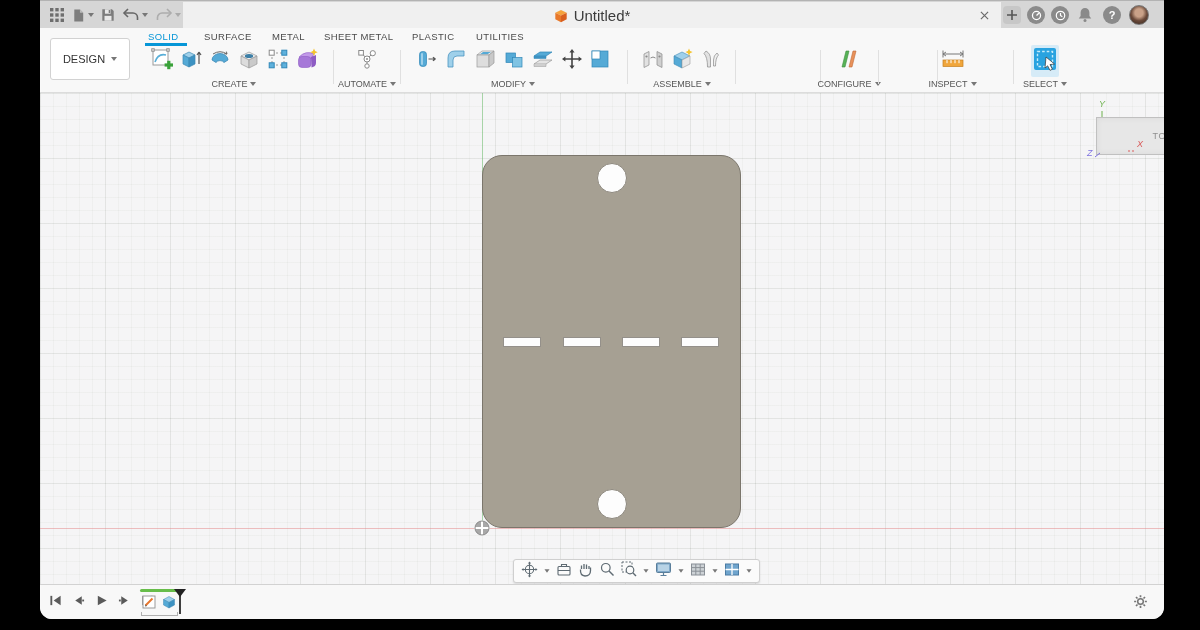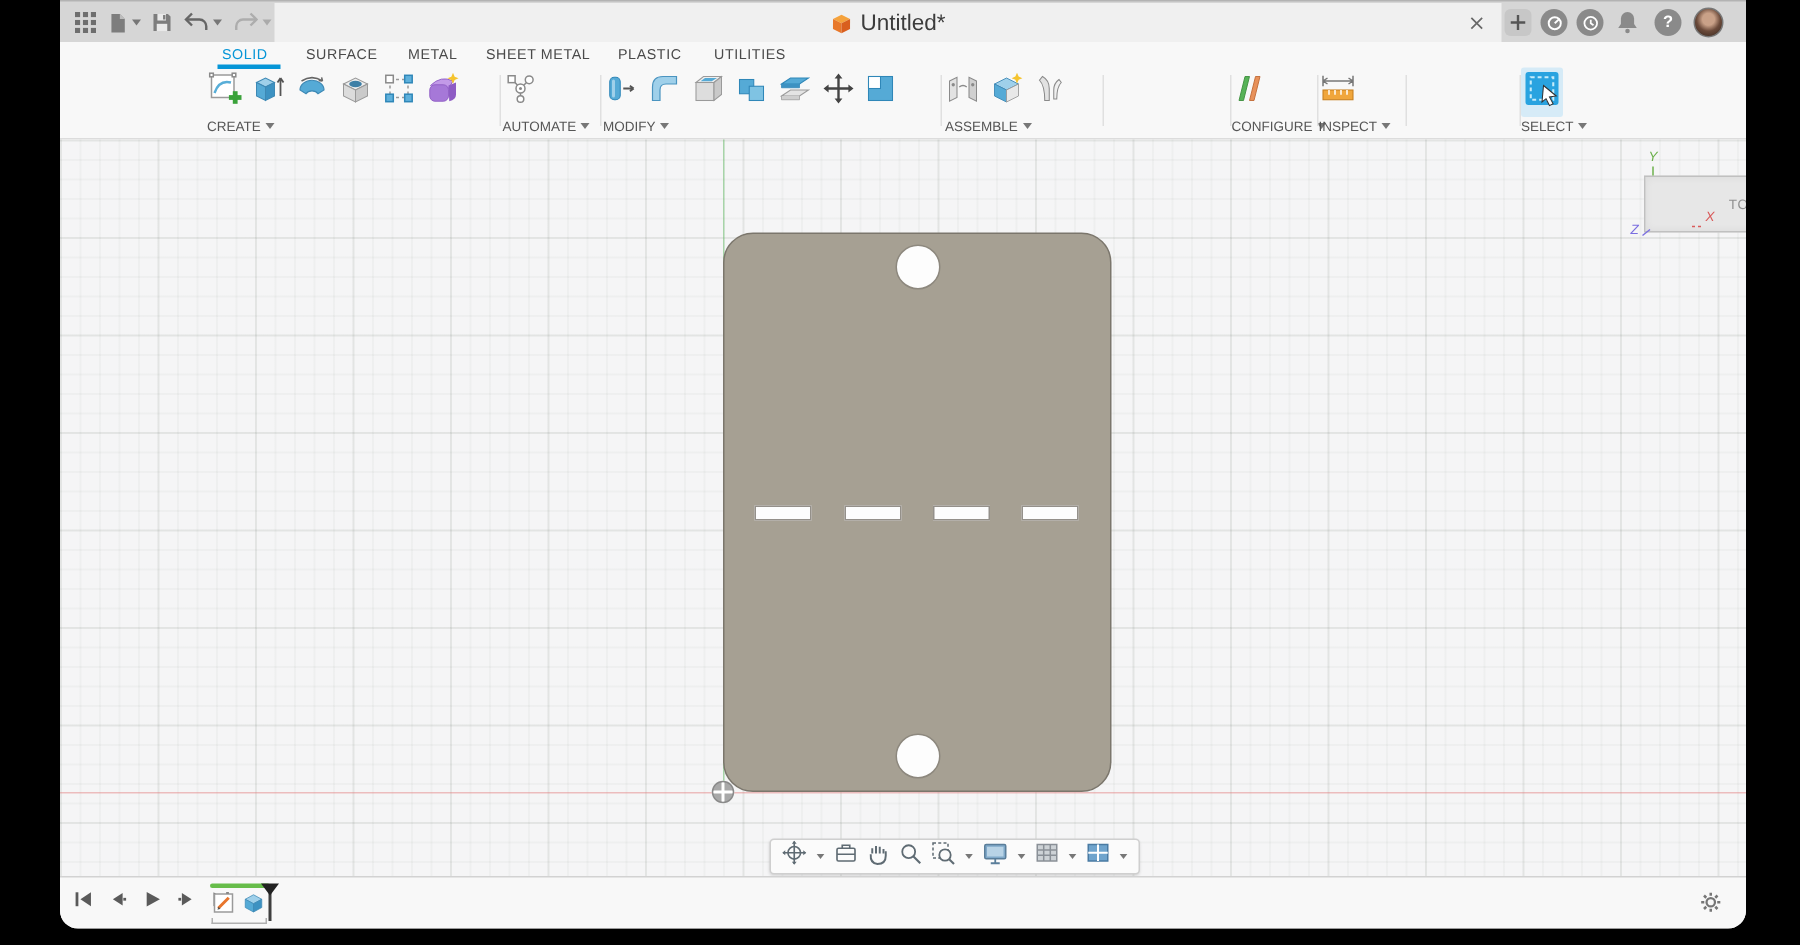--- a/index.html
+++ b/index.html
@@ -29,21 +29,21 @@
   .caret.dim{border-top-color:#ababab;}
   
   .ribbon{position:absolute;left:0;top:28px;width:100%;height:65px;background:#f8f8f8;
           border-bottom:1px solid #dcdcdc;box-sizing:border-box;}
   .design-btn{position:absolute;left:10px;top:10px;width:78px;height:40px;background:#fff;
               border:1px solid #d2d2d2;border-radius:3px;display:flex;align-items:center;
               justify-content:center;gap:6px;font-size:11px;color:#333;}
   .rtab{position:absolute;top:3px;font-size:9.5px;color:#4a4a4a;letter-spacing:.4px;white-space:nowrap;}
   .rtab.active{color:#0696d7;}
   .tab-underline{position:absolute;left:105px;top:15px;width:42px;height:3px;background:#0696d7;}
-  .group{position:absolute;top:16px;display:flex;flex-direction:column;align-items:flex-start;}
+  .group{position:absolute;top:16px;display:flex;flex-direction:column;align-items:center;}
   .gicons{display:flex;align-items:center;gap:5px;height:34px;}
   .glabel{margin-top:1px;font-size:9px;color:#555;display:flex;align-items:center;gap:3px;white-space:nowrap;}
   .gdiv{position:absolute;top:22px;height:34px;width:1px;background:#e0e0e0;}
   .selhl{background:#d6ebf7;border-radius:2px;padding:1px;}
   
   .canvas{position:absolute;left:0;top:93px;width:100%;height:491px;background-color:#f5f5f6;
           background-image:
             linear-gradient(rgba(110,120,110,.09) 1px,transparent 1px),
             linear-gradient(90deg,rgba(110,120,110,.09) 1px,transparent 1px),
             linear-gradient(rgba(110,120,110,.05) 1px,transparent 1px),
@@ -169,20 +169,24 @@
       <svg width="16" height="17" viewBox="0 0 16 17">
           <path d="M8 2 a4.4 4.4 0 0 1 4.4 4.4 v3.6 l1.8 2.6 H1.8 l1.8 -2.6 V6.4 A4.4 4.4 0 0 1 8 2 Z" fill="#8a8a8a"></path>
           <circle cx="8" cy="14.6" r="1.5" fill="#8a8a8a"></circle>
         </svg>
     </span>
     <span class="tb-circle" style="left:1063px">?</span>
     <span class="avatar"></span>
   </div>
 
   <div class="ribbon">
+    <div class="design-btn">
+      <span>DESIGN</span>
+      <span class="caret"></span>
+    </div>
 
     <span class="rtab active" style="left:108px">SOLID</span>
     <span class="rtab" style="left:164px">SURFACE</span>
     <span class="rtab" style="left:232px">METAL</span>
     <span class="rtab" style="left:284px">SHEET METAL</span>
     <span class="rtab" style="left:372px">PLASTIC</span>
     <span class="rtab" style="left:436px">UTILITIES</span>
     <div class="tab-underline"></div>
 
     <div class="group" style="left:98px;width:192px">
@@ -328,21 +332,21 @@
               <path d="M12 20 L16 4 H19 L15 20 Z" fill="#e8915a" stroke="#c06a35" stroke-width=".6"></path>
             </svg></span>
       </div>
       <div class="glabel">
           <span>CONFIGURE</span>
           <span class="caret"></span>
         </div>
     </div>
     <div class="gdiv" style="left:838px"></div>
 
-    <div class="group" style="left:839px;width:57px">
+    <div class="group" style="left:884px;width:57px">
       <div class="gicons">
         <span><svg width="26" height="24" viewBox="0 0 26 24">
               <path d="M3 7 H23 M3 7 l3 -2 M3 7 l3 2 M23 7 l-3 -2 M23 7 l-3 2 M3 3.5 V10.5 M23 3.5 V10.5" stroke="#777" fill="none"></path>
               <rect x="3" y="13" width="20" height="6.5" fill="#f0a63c" stroke="#c77f1f" stroke-width=".7"></rect>
               <path d="M7 13 v3.2 M11 13 v3.2 M15 13 v3.2 M19 13 v3.2" stroke="#fff" stroke-width="1"></path>
             </svg></span>
       </div>
       <div class="glabel">
           <span>INSPECT</span>
           <span class="caret"></span>

